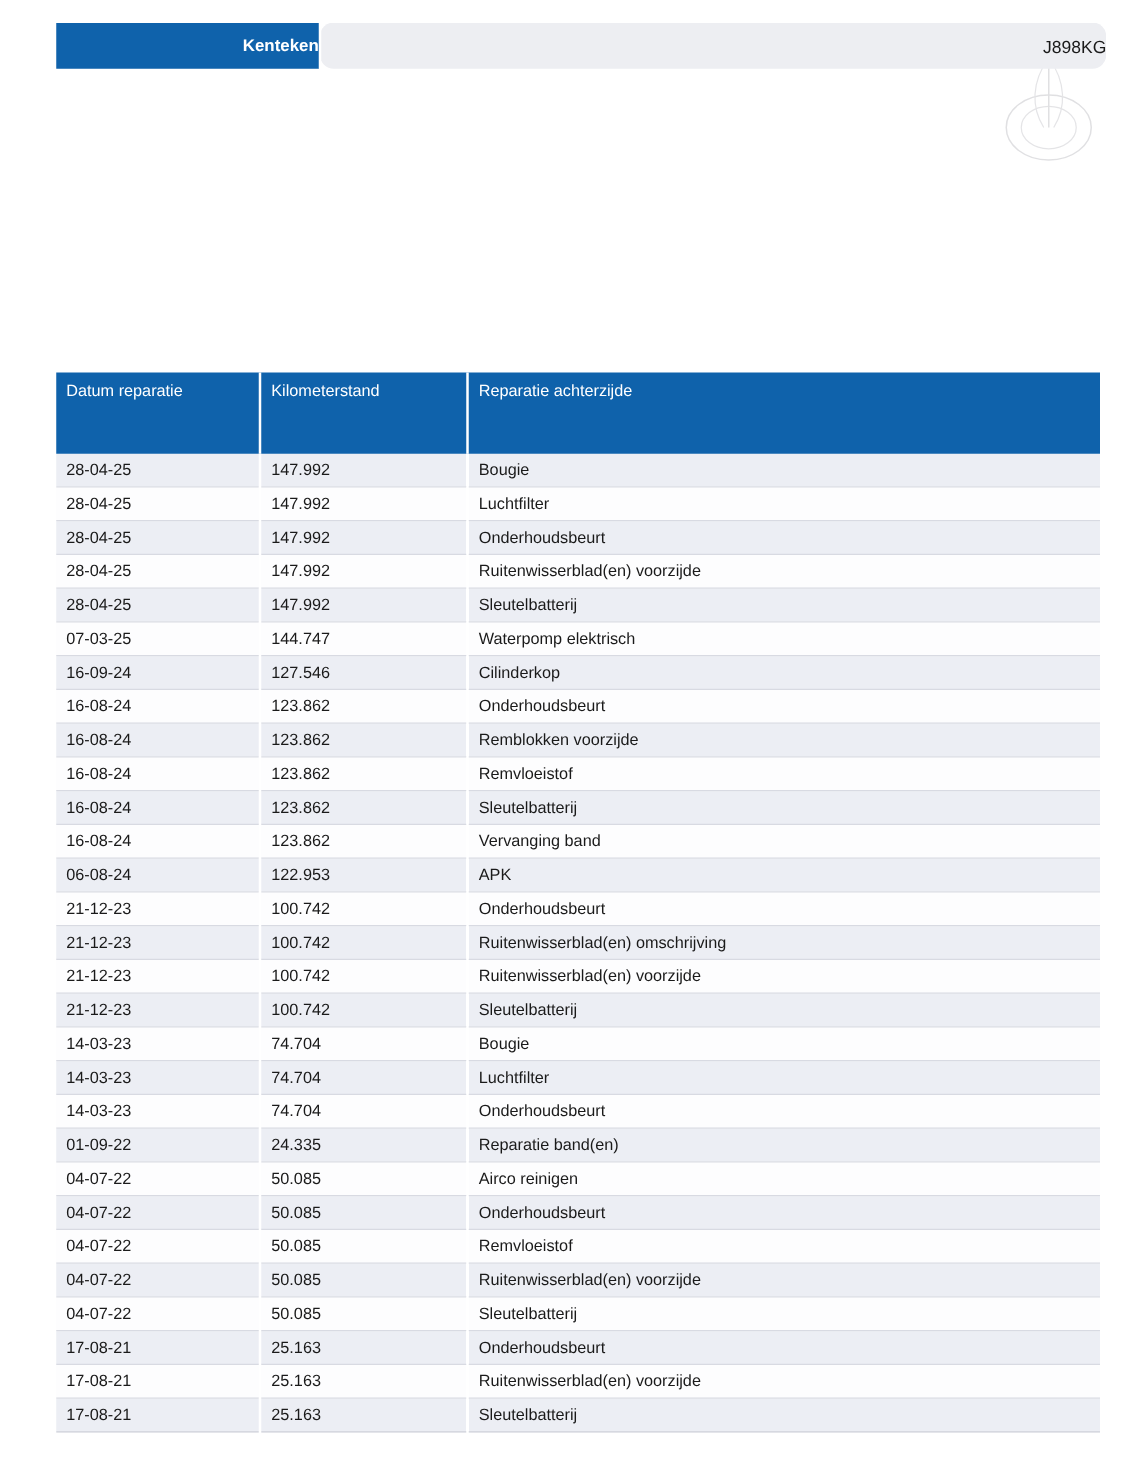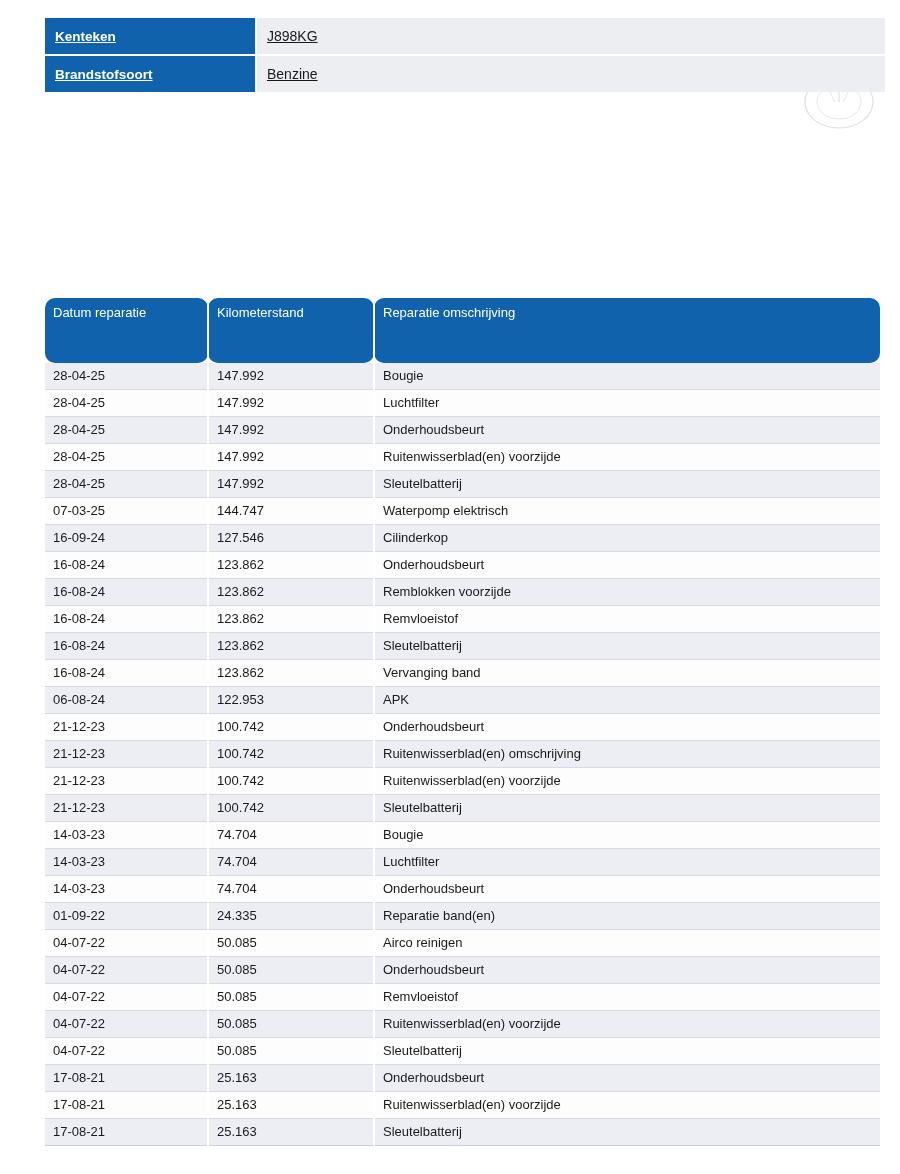--- a/index.html
+++ b/index.html
@@ -46,41 +46,41 @@
     width: 840px;
     border-collapse: collapse;
     table-layout: fixed;
     z-index: 10;
   }
   #vehicle-info tr { height: 37px; }
   #vehicle-info th,
   #vehicle-info td {
     padding: 0 0 0 10px;
     margin: 0;
-    text-align: left;
+    text-align: right;
     vertical-align: middle;
     white-space: nowrap;
     overflow: hidden;
-    text-decoration: underline;
   }
   #vehicle-info th {
     width: 200px;
     background: #0f62ab;
     color: #ffffff;
     font-weight: bold;
     font-size: 13.5px;
     border-bottom: 2px solid #ffffff;
     border-right: 2px solid #ffffff;
   }
   #vehicle-info td {
     background: #edeef2;
     color: #1a1a1a;
     font-weight: normal;
     font-size: 14px;
     border-bottom: 2px solid #ffffff;
+    border-radius: 11px;
   }
   #vehicle-info tr:last-child th,
   #vehicle-info tr:last-child td { border-bottom: none; }
 
   
   #repair-history {
     position: absolute;
     left: 45px;
     top: 298px;
     width: 835px;
@@ -96,21 +96,20 @@
     background: #0f62ab;
     color: #ffffff;
     font-size: 13px;
     font-weight: normal;
     text-align: left;
     vertical-align: top;
     padding: 7px 0 0 8px;
     height: 65px;
     border-right: 2px solid #ffffff;
     box-sizing: border-box;
-    border-radius: 10px;
   }
   #repair-history thead th:last-child { border-right: none; }
 
   #repair-history tbody td {
     font-size: 13px;
     color: #1a1a1a;
     padding: 0 0 0 8px;
     height: 26px;
     line-height: 26px;
     vertical-align: middle;
@@ -137,38 +136,34 @@
     <path d="M44 6 C30 26, 30 46, 40 62" stroke="#a8a8b0" stroke-width="1" fill="none"></path>
     <path d="M44 6 C58 26, 58 46, 48 62" stroke="#a8a8b0" stroke-width="1" fill="none"></path>
   </svg>
 
   <table id="vehicle-info">
     <tbody>
       <tr>
         <th>Kenteken</th>
         <td>J898KG</td>
       </tr>
-      <tr>
-        <th>Brandstofsoort</th>
-        <td>Benzine</td>
-      </tr>
     </tbody>
   </table>
 
   <table id="repair-history">
     <colgroup>
       <col class="c-date">
         <col class="c-odo">
         <col class="c-desc">
     </colgroup>
     <thead>
       <tr>
         <th>Datum reparatie</th>
         <th>Kilometerstand</th>
-        <th>Reparatie omschrijving</th>
+        <th>Reparatie achterzijde</th>
       </tr>
     </thead>
     <tbody id="repair-history-body">
         <tr>
           <td>28-04-25</td>
           <td>147.992</td>
           <td>Bougie</td>
         </tr>
         <tr>
           <td>28-04-25</td>

